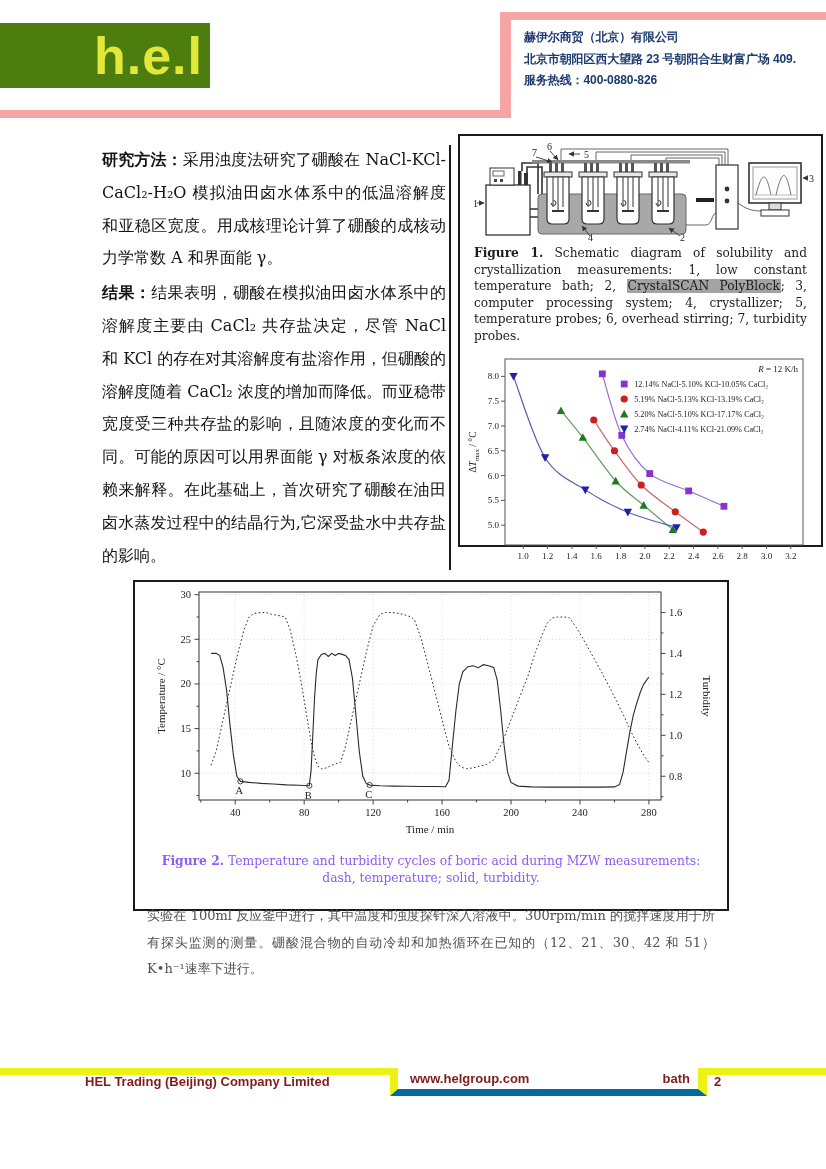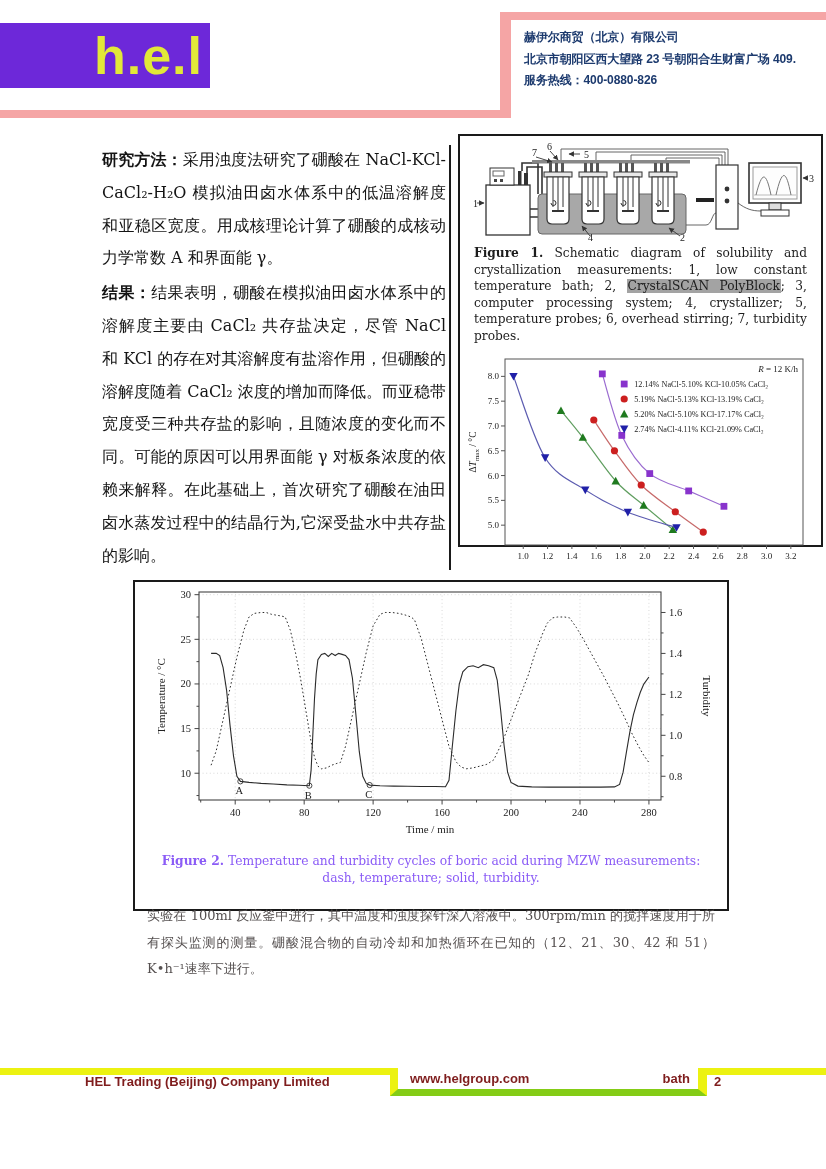--- a/index.html
+++ b/index.html
@@ -1,21 +1,21 @@
 <!DOCTYPE html>
 <html><head>
 <meta charset="utf-8">
 <style>
   html,body{margin:0;padding:0;background:#fff;}
   body{width:826px;height:1169px;overflow:hidden;position:relative;
        font-family:"DejaVu Serif","Liberation Serif",serif;}
   .page{position:absolute;left:0;top:0;width:826px;height:1169px;background:#fff;}
 
   
-  .logo-box{position:absolute;left:0;top:23px;width:210px;height:65px;background:#6d28d9;
+  .logo-box{position:absolute;left:0;top:23px;width:210px;height:65px;background:#4d7c0f;
             display:flex;align-items:center;justify-content:flex-end;padding-right:7px;box-sizing:border-box;}
   .logo-box span{font-family:"Liberation Sans",sans-serif;font-weight:bold;font-size:52px;
                  color:#e2e838;letter-spacing:1px;line-height:1;}
   .pink-bar-bottom{position:absolute;left:0;top:110px;width:501px;height:8px;background:#f5a5a5;}
   .pink-bar-vert{position:absolute;left:500px;top:12px;width:11px;height:106px;background:#f5a5a5;}
   .pink-bar-topright{position:absolute;left:511px;top:12px;width:315px;height:8px;background:#f5a5a5;}
   .company-info{position:absolute;left:524px;top:27px;width:300px;color:#1c3a6e;
                 font-family:"Liberation Sans",sans-serif;font-weight:bold;font-size:12px;
                 line-height:21.5px;white-space:nowrap;letter-spacing:-0.1px;}
   .company-info .gap{display:inline-block;width:22px;}
@@ -40,21 +40,21 @@
   .fig2-box{position:absolute;left:133px;top:580px;width:596px;height:331px;
             border:2px solid #1a1a1a;box-sizing:border-box;background:#fff;}
   .fig2-box svg.chart{display:block;margin:2px auto 0;}
   .fig2-caption{margin:16px 10px;font-size:12.3px;line-height:17px;text-align:center;color:#8b5cf6;}
   .fig2-notes{margin:2px 12px 0;font-size:13px;line-height:26.5px;text-align:justify;color:#555050;}
 
   
   .footer-bar-left{position:absolute;left:0;top:1068px;width:398px;height:7px;background:#ecf211;}
   .footer-bar-right{position:absolute;left:707px;top:1068px;width:119px;height:7px;background:#ecf211;}
   .footer-box{position:absolute;left:390px;top:1068px;width:317px;height:28px;box-sizing:border-box;
-              border-left:8px solid #ecf211;border-right:9px solid #ecf211;border-bottom:7px solid #84cc16;
+              border-left:8px solid #ecf211;border-right:9px solid #ecf211;border-bottom:7px solid #0369a1;
               display:flex;align-items:center;justify-content:space-between;padding:0 8px 0 12px;}
   .footer-text{font-family:"Liberation Sans",sans-serif;font-weight:bold;font-size:13px;color:#7f1d1d;}
   .footer-company{position:absolute;left:85px;top:1074px;}
   .footer-page-num{position:absolute;left:714px;top:1074px;}
 </style>
 </head>
 <body>
 
 <div class="page">
 

